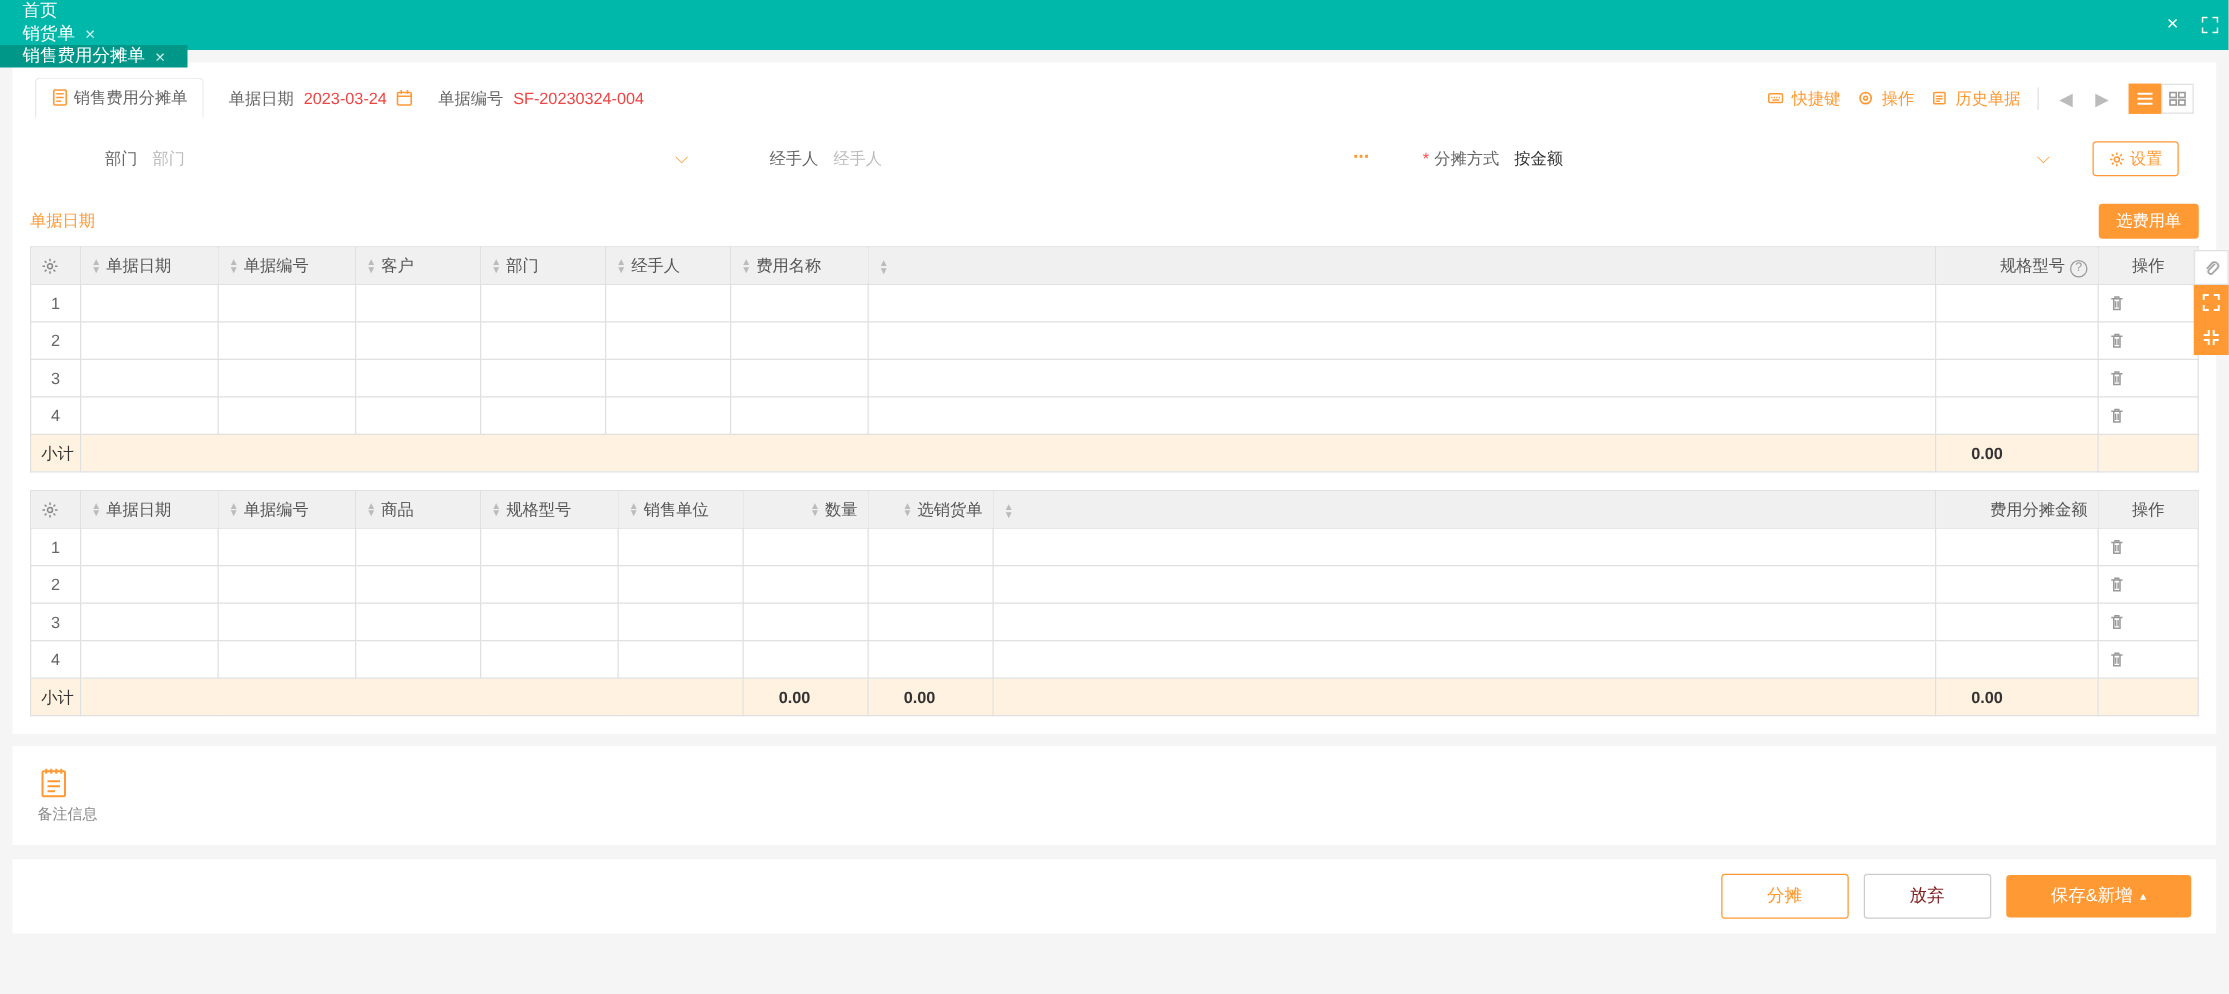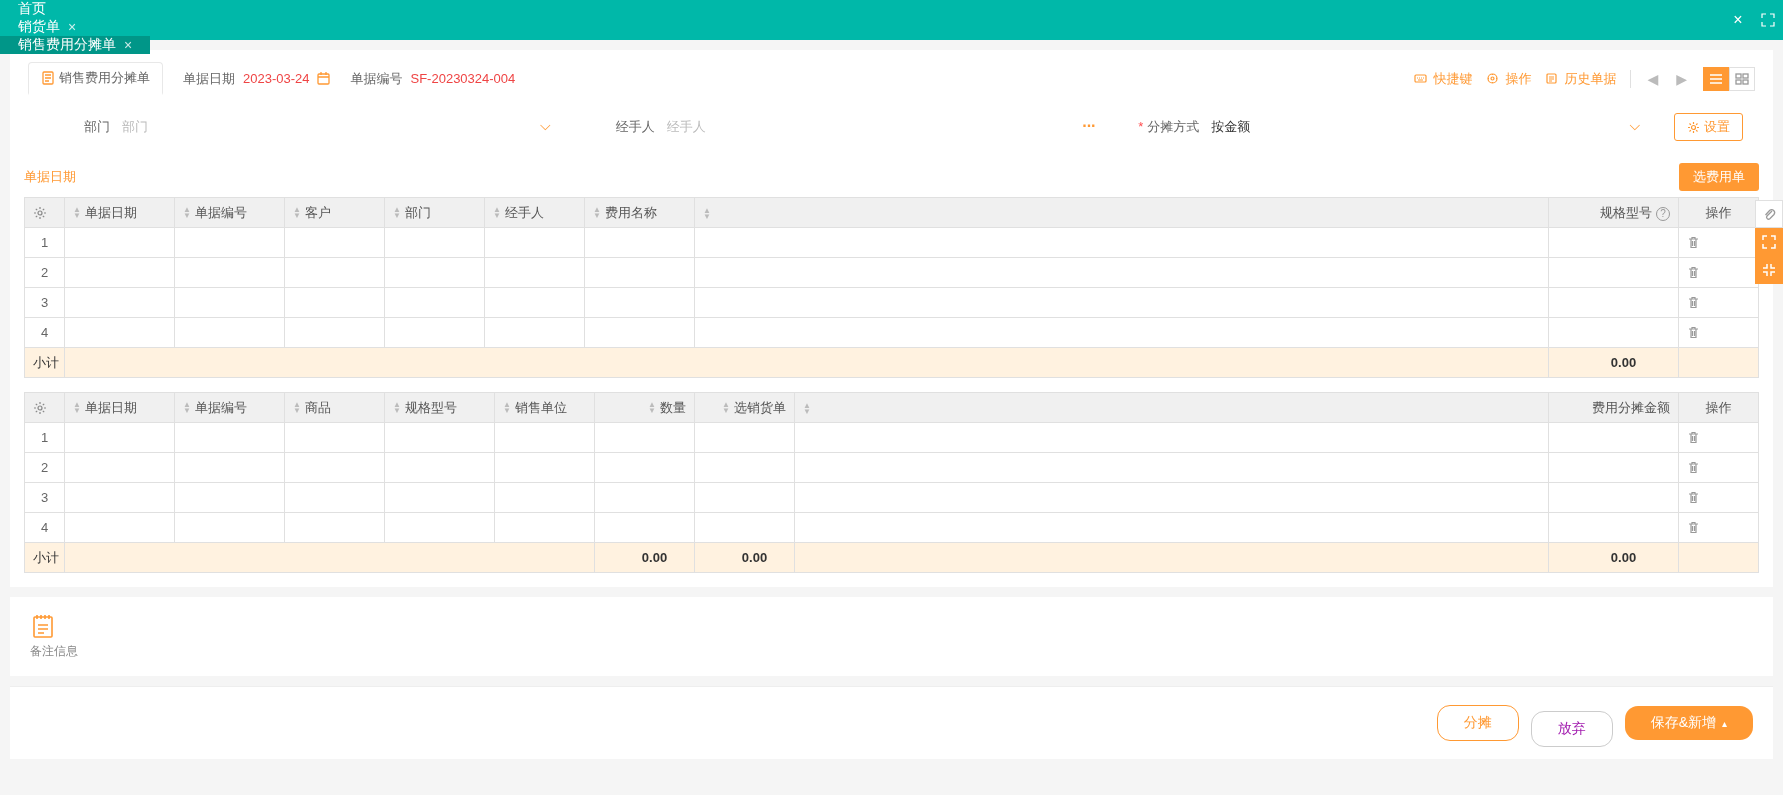--- a/index.html
+++ b/index.html
@@ -56,36 +56,36 @@
 .tbl { width: 100%; border-collapse: collapse; border: 1px solid #e0e0e0; table-layout: fixed; }
 .tbl th, .tbl td { border: 1px solid #e0e0e0; padding: 0 8px; font-size: 13px; height: 30px; overflow: hidden; white-space: nowrap; }
 .tbl th { background: #f0f0f0; font-weight: normal; color: #555; text-align: left; position: relative; }
 .tbl th .sort-icons { display: inline-flex; flex-direction: column; font-size: 8px; line-height: 6px; color: #bbb; margin-right: 4px; vertical-align: middle; }
 .tbl th.gear { width: 40px; text-align: center; }
 .tbl th.action, .tbl td.action { width: 80px; text-align: center; }
 .tbl td.rownum { text-align: center; color: #666; }
 .tbl td.action .del { color: #999; cursor: pointer; font-size: 14px; }
 .tbl tr.subtotal td { background: #fff2e0; font-weight: normal; }
 .tbl tr.subtotal td.subtotal-label { text-align: center; }
-.tbl tr.subtotal td.num { font-weight: bold; text-align: center; padding-left: 28px; }
+.tbl tr.subtotal td.num { font-weight: bold; text-align: left; padding-left: 28px; }
 .tbl td.num, .tbl th.num { text-align: right; }
 .tbl th .help { display: inline-block; width: 14px; height: 14px; border: 1px solid #999; border-radius: 50%; font-size: 10px; line-height: 12px; text-align: center; color: #999; margin-left: 4px; }
 
 
 .remarks { background: #fff; margin: 10px 10px 0 10px; padding: 16px 20px; display: flex; align-items: center; gap: 20px; }
 .remarks .remark-icon { text-align: center; color: #888; font-size: 12px; }
 .remarks .remark-icon .ricon { color: #ff9933; font-size: 24px; display: block; margin-bottom: 4px; }
 .remarks input { flex: 1; border: none; font-size: 13px; padding: 6px; }
 .remarks input::placeholder { color: #bbb; }
 
 
 .footer { background: #fff; margin: 10px 10px 0 10px; padding: 12px 20px; display: flex; justify-content: flex-end; gap: 12px; align-items: center; border-top: 1px solid #eee; }
-.footer .btn { padding: 8px 26px; border-radius: 13px; font-size: 14px; cursor: pointer; text-align: right; }
+.footer .btn { padding: 8px 36px; border-radius: 3px; font-size: 14px; cursor: pointer; text-align: right; }
 .footer .btn-outline { border: 1px solid #ff9933; color: #ff9933; background: #fff; }
-.footer .btn-default { border: 1px solid #ccc; color: #a21caf; background: #fff; margin-top: 12px; }
+.footer .btn-default { border: 1px solid #ccc; color: #7f1d1d; background: #fff; }
 .footer .btn-primary { border: none; background: #ff9933; color: #fff; display: flex; align-items: center; gap: 6px; }
 .footer .btn-primary .caret { font-size: 10px; }
 
 
 .float-tools { position: fixed; right: 0; top: 200px; display: flex; flex-direction: column; }
 .float-tools .ftool { width: 28px; height: 28px; display: flex; align-items: center; justify-content: center; background: #fff; border: 1px solid #e0e0e0; color: #999; cursor: pointer; font-size: 15px; }
 .float-tools .ftool.orange { background: #ff9933; color: #fff; border-color: #ff9933; }
 
 svg { display: block; }
 </style>

